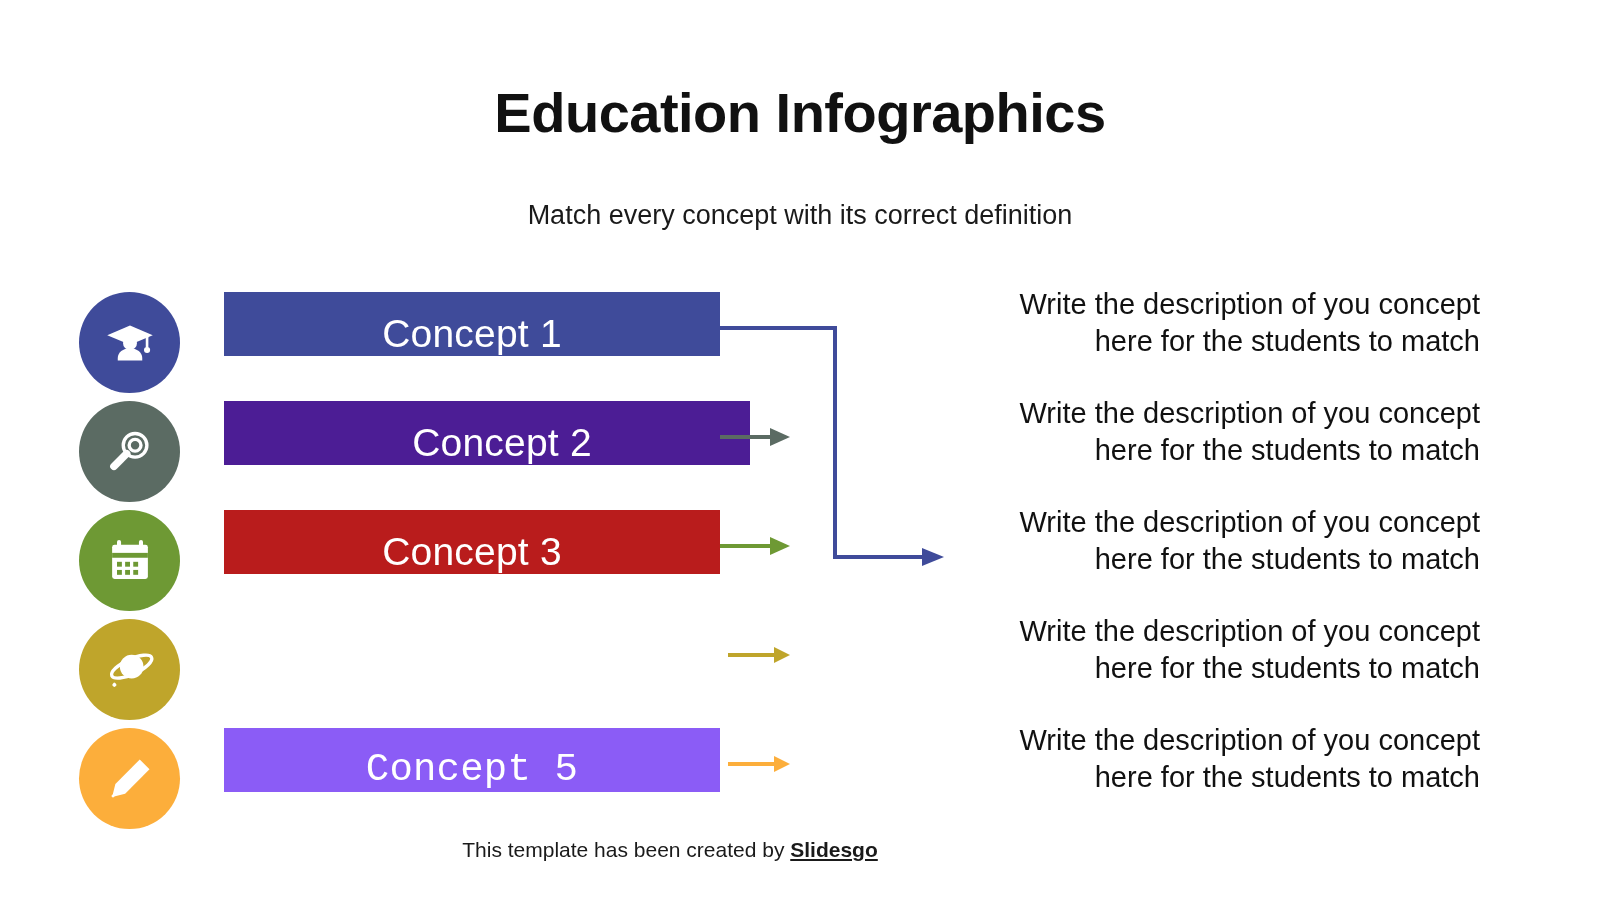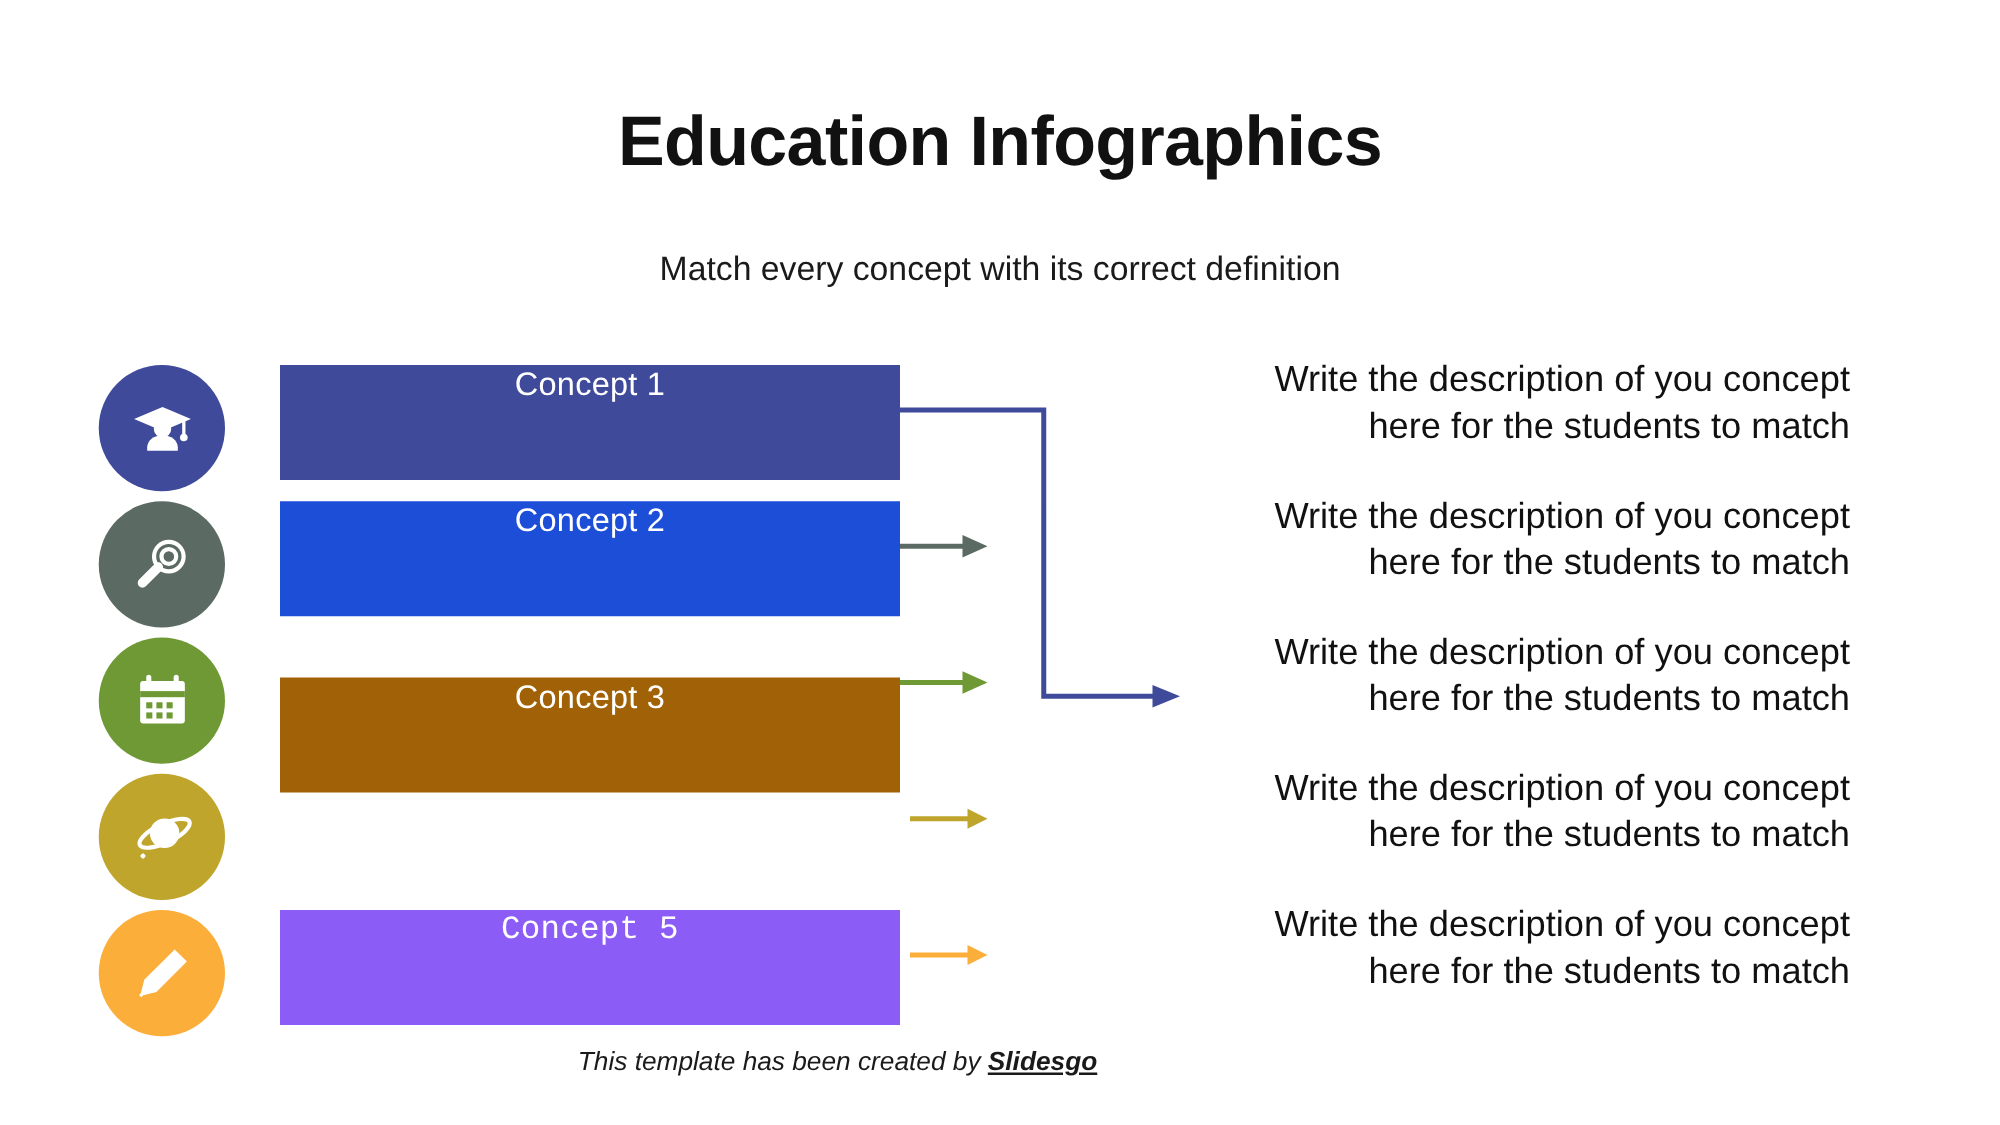--- a/index.html
+++ b/index.html
@@ -63,26 +63,26 @@
     justify-content: center;
   }
   .circle svg { display: block; }
 
   
   .bar {
     position: absolute;
     left: 224px;
     top: 2px;
     width: 496px;
-    height: 92px;
+    height: 64px;
     display: flex;
-    align-items: flex-start;
+    align-items: flex-end;
     justify-content: center;
     color: #ffffff;
-    font-size: 26px;
+    font-size: 39px;
     font-weight: 500;
     letter-spacing: 0.2px;
   }
 
   
   .arrow-wrap {
     position: absolute;
     left: 720px;
     top: 0;
     width: 260px;
@@ -113,21 +113,20 @@
 
   
   .footer {
     position: absolute;
     bottom: 38px;
     left: 0;
     width: 1340px;
     text-align: center;
     font-size: 21px;
     color: #1a1a1a;
-    font-style: italic;
   }
   .footer b {
     font-weight: bold;
     text-decoration: underline;
   }
 </style>
 </head>
 <body>
 
 <div class="title">Education Infographics</div>
@@ -157,21 +156,21 @@
   <div class="row">
     <div class="circle" style="background:#5b6b63;">
       <span>
         <svg width="54" height="54" viewBox="0 0 64 64" fill="none" stroke="#ffffff" stroke-width="4">
           <circle cx="38" cy="24" r="14"></circle>
           <circle cx="38" cy="24" r="7"></circle>
           <line x1="28" y1="34" x2="13" y2="49" stroke-width="9" stroke-linecap="round"></line>
         </svg>
       </span>
     </div>
-    <div class="bar" style="background:#1d4ed8;">
+    <div class="bar" style="background:#4c1d95;padding-left:30px;">
       <span>Concept 2</span>
     </div>
     <div class="arrow-wrap">
       <svg width="80" height="109" viewBox="0 0 80 109">
         <line x1="0" y1="38" x2="52" y2="38" stroke="#5b6b63" stroke-width="4"></line>
         <polygon points="50,29 70,38 50,47" fill="#5b6b63"></polygon>
       </svg>
     </div>
     <div class="desc">Write the description of you concept here for the students to match</div>
   </div>
@@ -188,21 +187,21 @@
             <rect x="16" y="33" width="6" height="6"></rect>
             <rect x="26" y="33" width="6" height="6"></rect>
             <rect x="36" y="33" width="6" height="6"></rect>
             <rect x="16" y="43" width="6" height="6"></rect>
             <rect x="26" y="43" width="6" height="6"></rect>
             <rect x="36" y="43" width="6" height="6"></rect>
           </g>
         </svg>
       </span>
     </div>
-    <div class="bar" style="background:#a16207;margin-top:32px;">
+    <div class="bar" style="background:#b91c1c;">
       <span>Concept 3</span>
     </div>
     <div class="arrow-wrap">
       <svg width="80" height="109" viewBox="0 0 80 109">
         <line x1="0" y1="38" x2="52" y2="38" stroke="#6e9934" stroke-width="4"></line>
         <polygon points="50,29 70,38 50,47" fill="#6e9934"></polygon>
       </svg>
     </div>
     <div class="desc">Write the description of you concept here for the students to match</div>
   </div>

